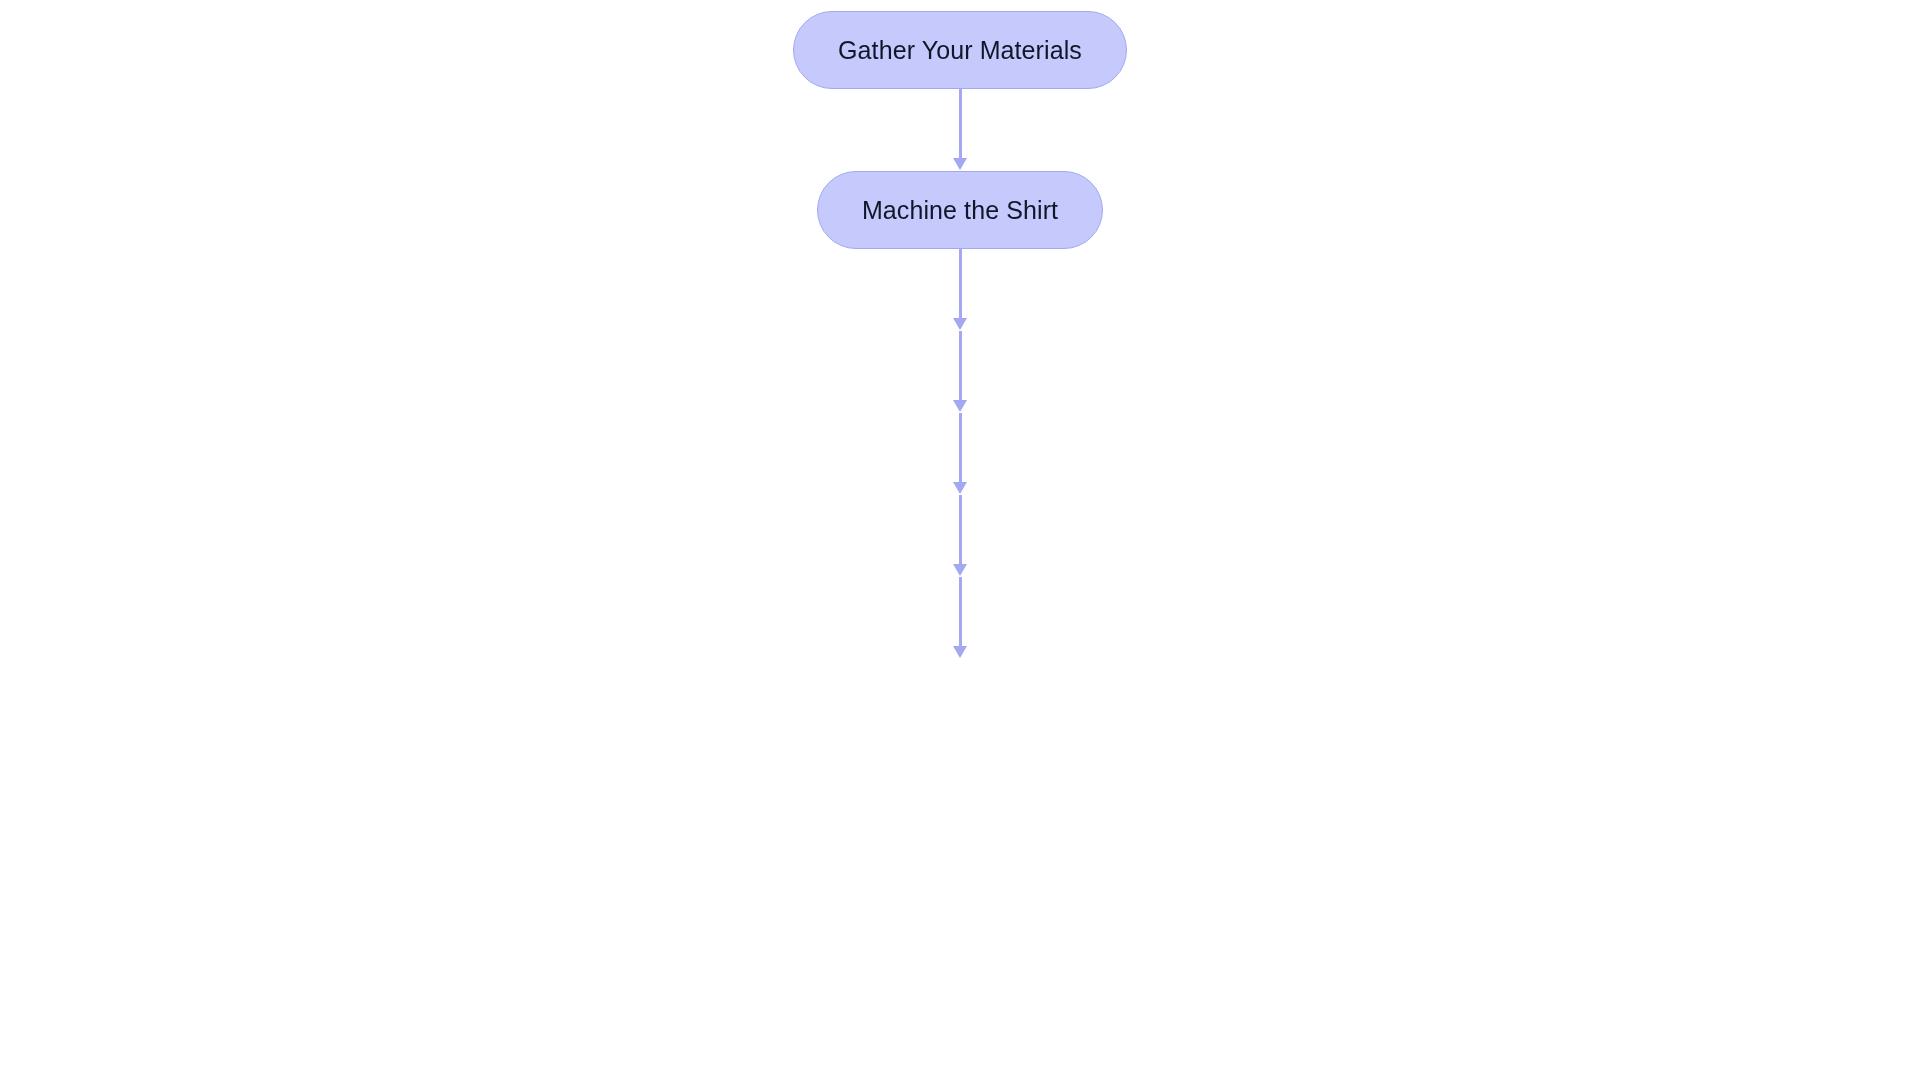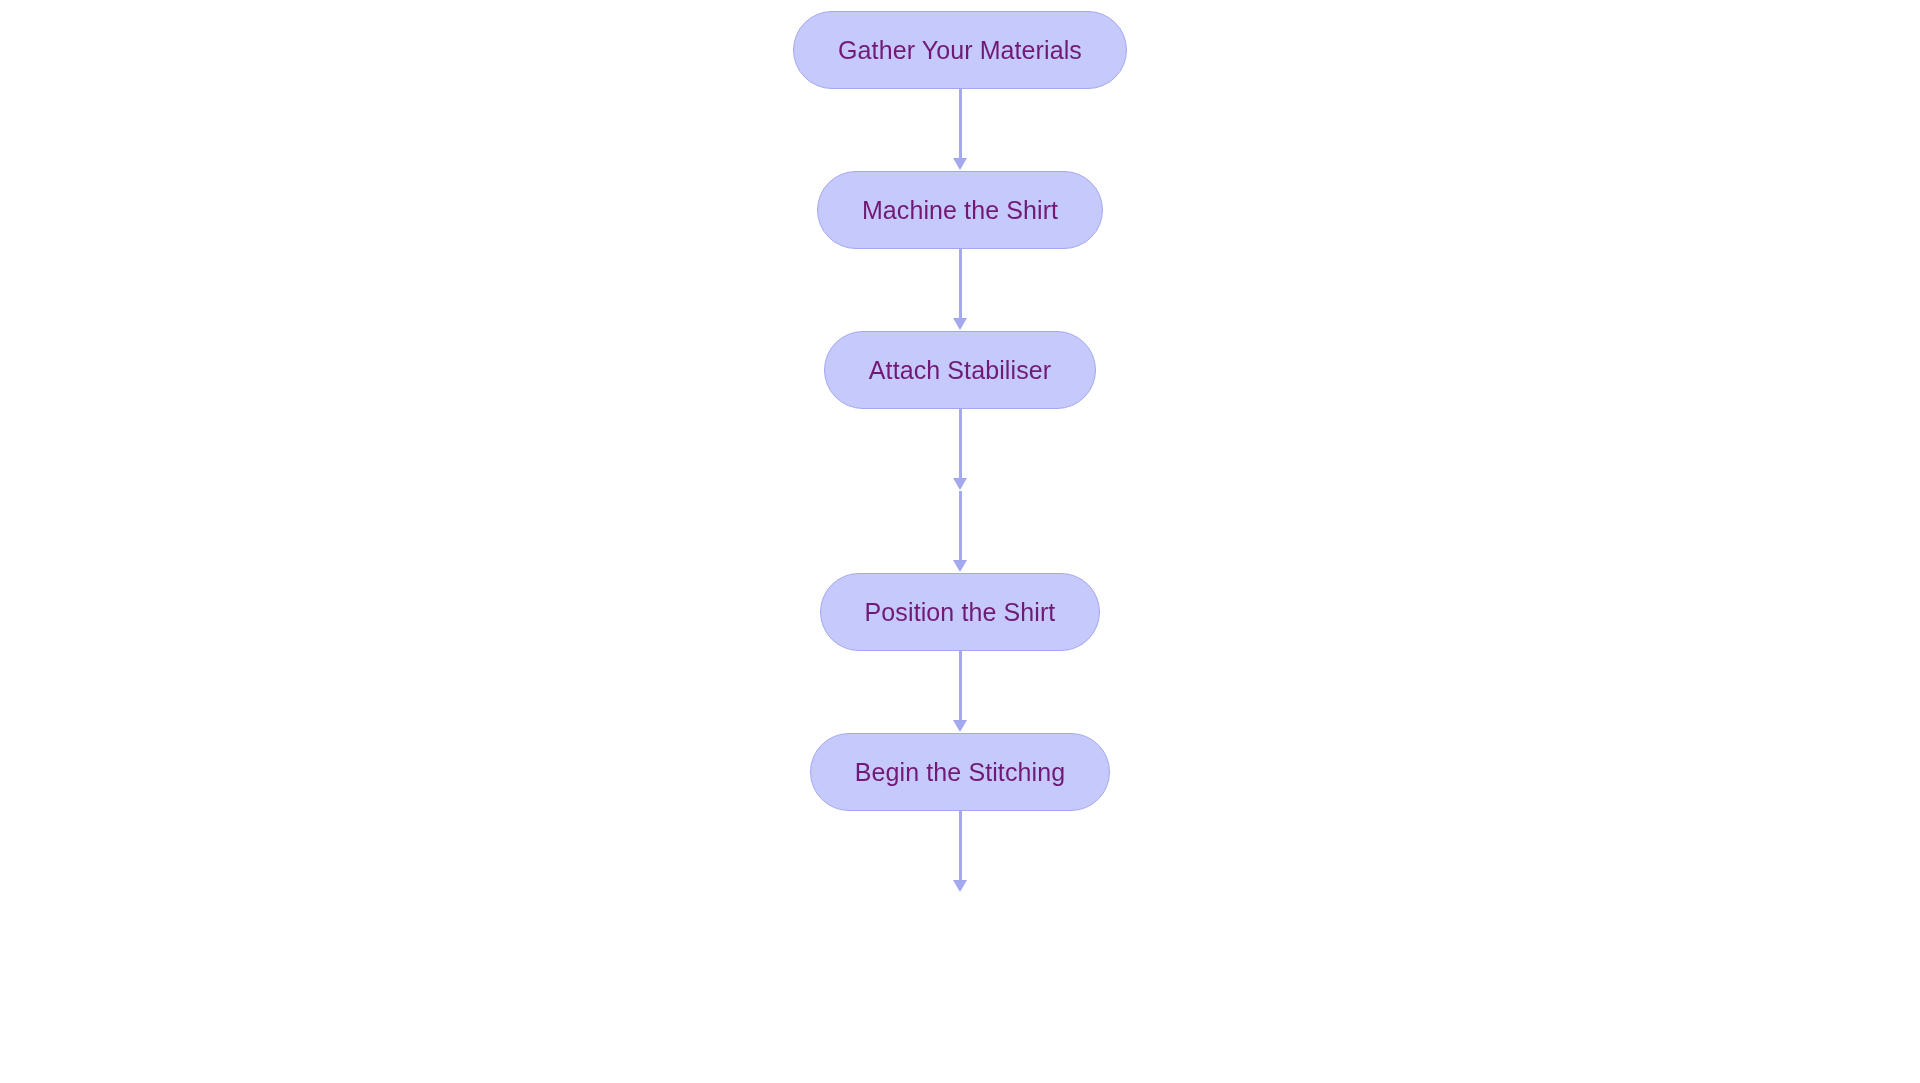--- a/index.html
+++ b/index.html
@@ -37,21 +37,21 @@
   }
 
   .node {
     box-sizing: border-box;
     display: flex;
     align-items: center;
     justify-content: flex-end;
     background: #c6c9fb;
     border: 1px solid #a3a8f0;
     border-radius: 999px;
-    color: #701a75;
+    color: #0f172a;
     font-size: 25px;
     font-weight: 400;
     letter-spacing: 0.1px;
     line-height: 1;
     white-space: nowrap;
     padding: 0 44px;
     height: 78px;
   }
 
   .node-label {
@@ -99,47 +99,38 @@
 
     <div class="node">
       <span class="node-label">Machine the Shirt</span>
     </div>
 
     <div class="connector">
       <div class="line"></div>
       <div class="arrowhead"></div>
     </div>
 
-    <div class="node">
-      <span class="node-label">Attach Stabiliser</span>
-    </div>
 
     <div class="connector">
       <div class="line"></div>
       <div class="arrowhead"></div>
     </div>
 
 
     <div class="connector">
       <div class="line"></div>
       <div class="arrowhead"></div>
     </div>
 
-    <div class="node">
-      <span class="node-label">Position the Shirt</span>
-    </div>
 
     <div class="connector">
       <div class="line"></div>
       <div class="arrowhead"></div>
     </div>
 
-    <div class="node">
-      <span class="node-label">Begin the Stitching</span>
-    </div>
 
     <div class="connector">
       <div class="line"></div>
       <div class="arrowhead"></div>
     </div>
 
 
   </div>
 </div>
 

